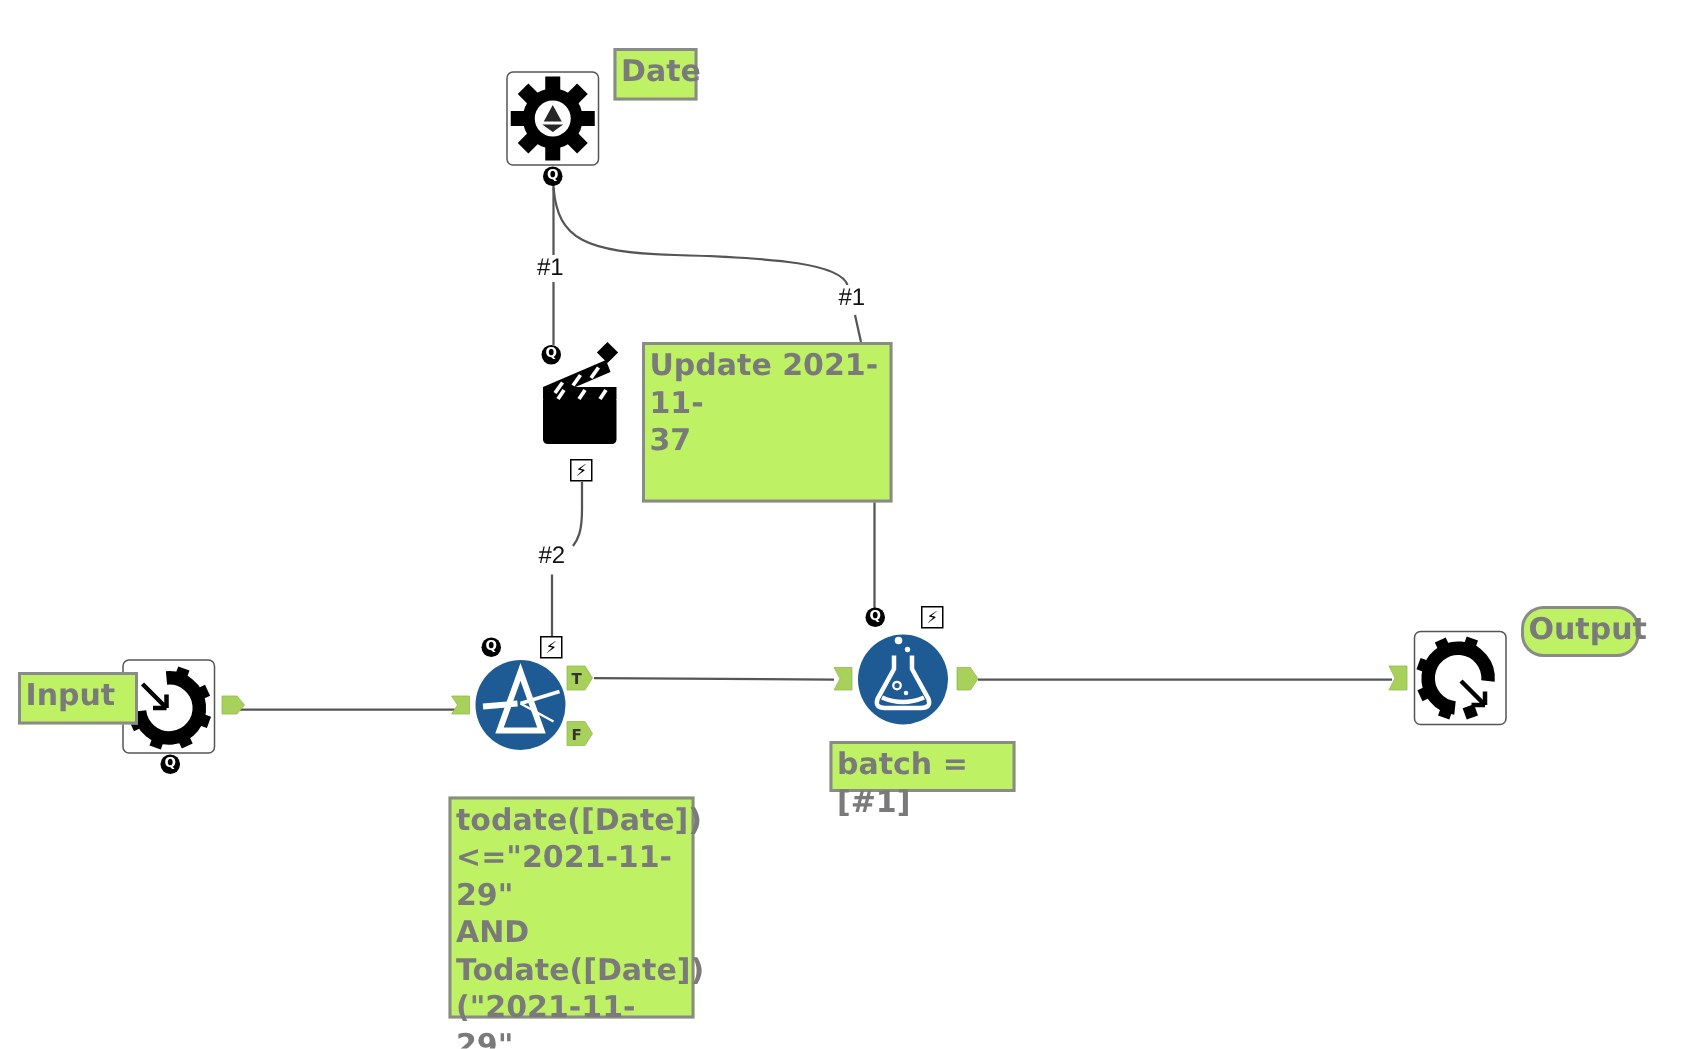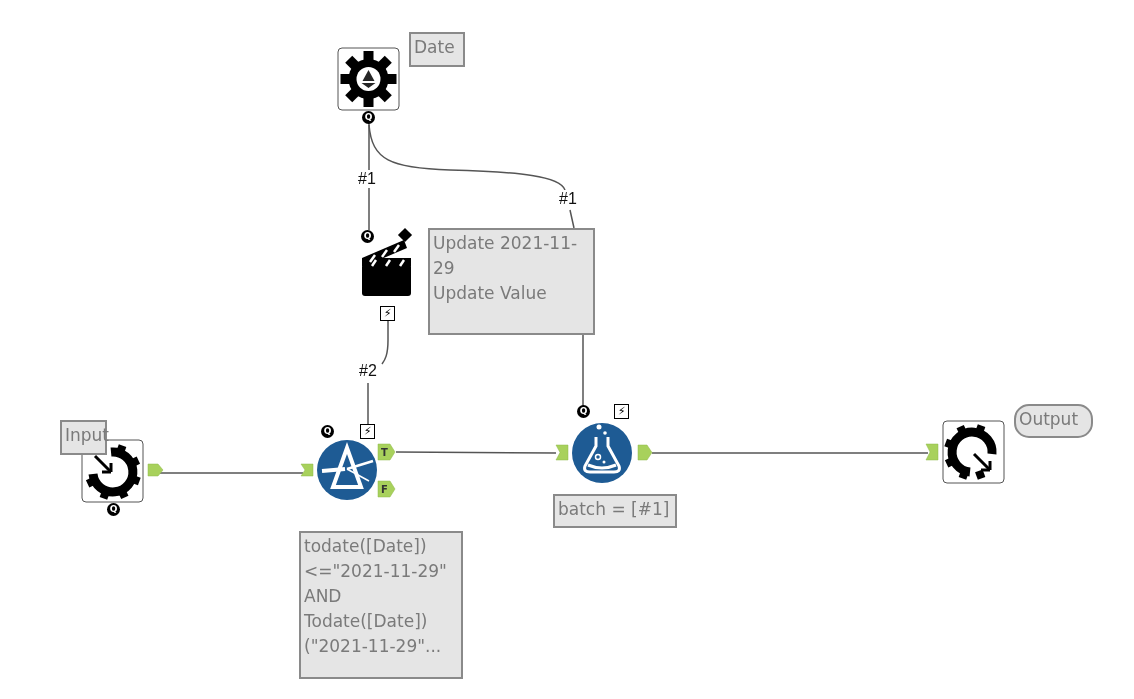--- a/index.html
+++ b/index.html
@@ -2,22 +2,22 @@
 <html><head>
   <meta charset="utf-8">
   <style>
     html, body { margin:0; padding:0; }
     body {
       width:1134px; height:699px; background:#ffffff; position:relative; overflow:hidden;
       font-family:"DejaVu Sans", sans-serif;
     }
     #canvas { position:absolute; left:0; top:0; width:1134px; height:699px; }
     .annot {
-      position:absolute; background:#e5e5e5; border:2px solid #8a8a8a;
-      color:#7a7a7a; font-weight:normal; font-size:17px; line-height:25px;
+      position:absolute; background:#bef264; border:2px solid #8a8a8a;
+      color:#7a7a7a; font-weight:bold; font-size:20px; line-height:25px;
       padding:1px 3px; box-sizing:border-box;
       font-family:"DejaVu Sans", sans-serif;
     }
     .conn-label {
       position:absolute; font-size:16px; color:#111; background:#fff;
       font-family:"Liberation Sans", sans-serif; padding:0 1px;
     }
     .badge-q {
       position:absolute; width:13px; height:13px; border-radius:50%;
       background:#000; color:#fff; font-size:9px; font-weight:bold;
@@ -165,28 +165,27 @@
 
 <div class="badge-bolt" style="left:380px;top:306px;">⚡</div>
 <div class="badge-bolt" style="left:360px;top:424px;">⚡</div>
 <div class="badge-bolt" style="left:614px;top:404px;">⚡</div>
 
 <div class="conn-label" style="left:357px;top:170px;">#1</div>
 <div class="conn-label" style="left:558px;top:190px;">#1</div>
 <div class="conn-label" style="left:358px;top:362px;">#2</div>
 
 <div class="annot" style="left:409px;top:32px;width:56px;height:35px;">Date</div>
-<div class="annot" style="left:12px;top:420px;width:47px;height:35px;margin-left:48px;">Input</div>
+<div class="annot" style="left:12px;top:448px;width:80px;height:35px;">Input</div>
 <div class="annot" style="left:1014px;top:404px;width:79px;height:34px;border-radius:15px;">Output</div>
 <div class="annot" style="left:553px;top:494px;width:124px;height:34px;">batch = [#1]</div>
 
 <div class="annot" style="left:428px;top:228px;width:167px;height:107px;">
   <div>Update 2021-11-</div>
-  <div>29</div>
-  <div>Update Value</div>
+  <div>37</div>
 </div>
 
 <div class="annot" style="left:299px;top:531px;width:164px;height:148px;">
   <div>todate([Date])</div>
   <div>&lt;="2021-11-29"</div>
   <div>AND</div>
   <div>Todate([Date])</div>
   <div>("2021-11-29"...</div>
 </div>
 

